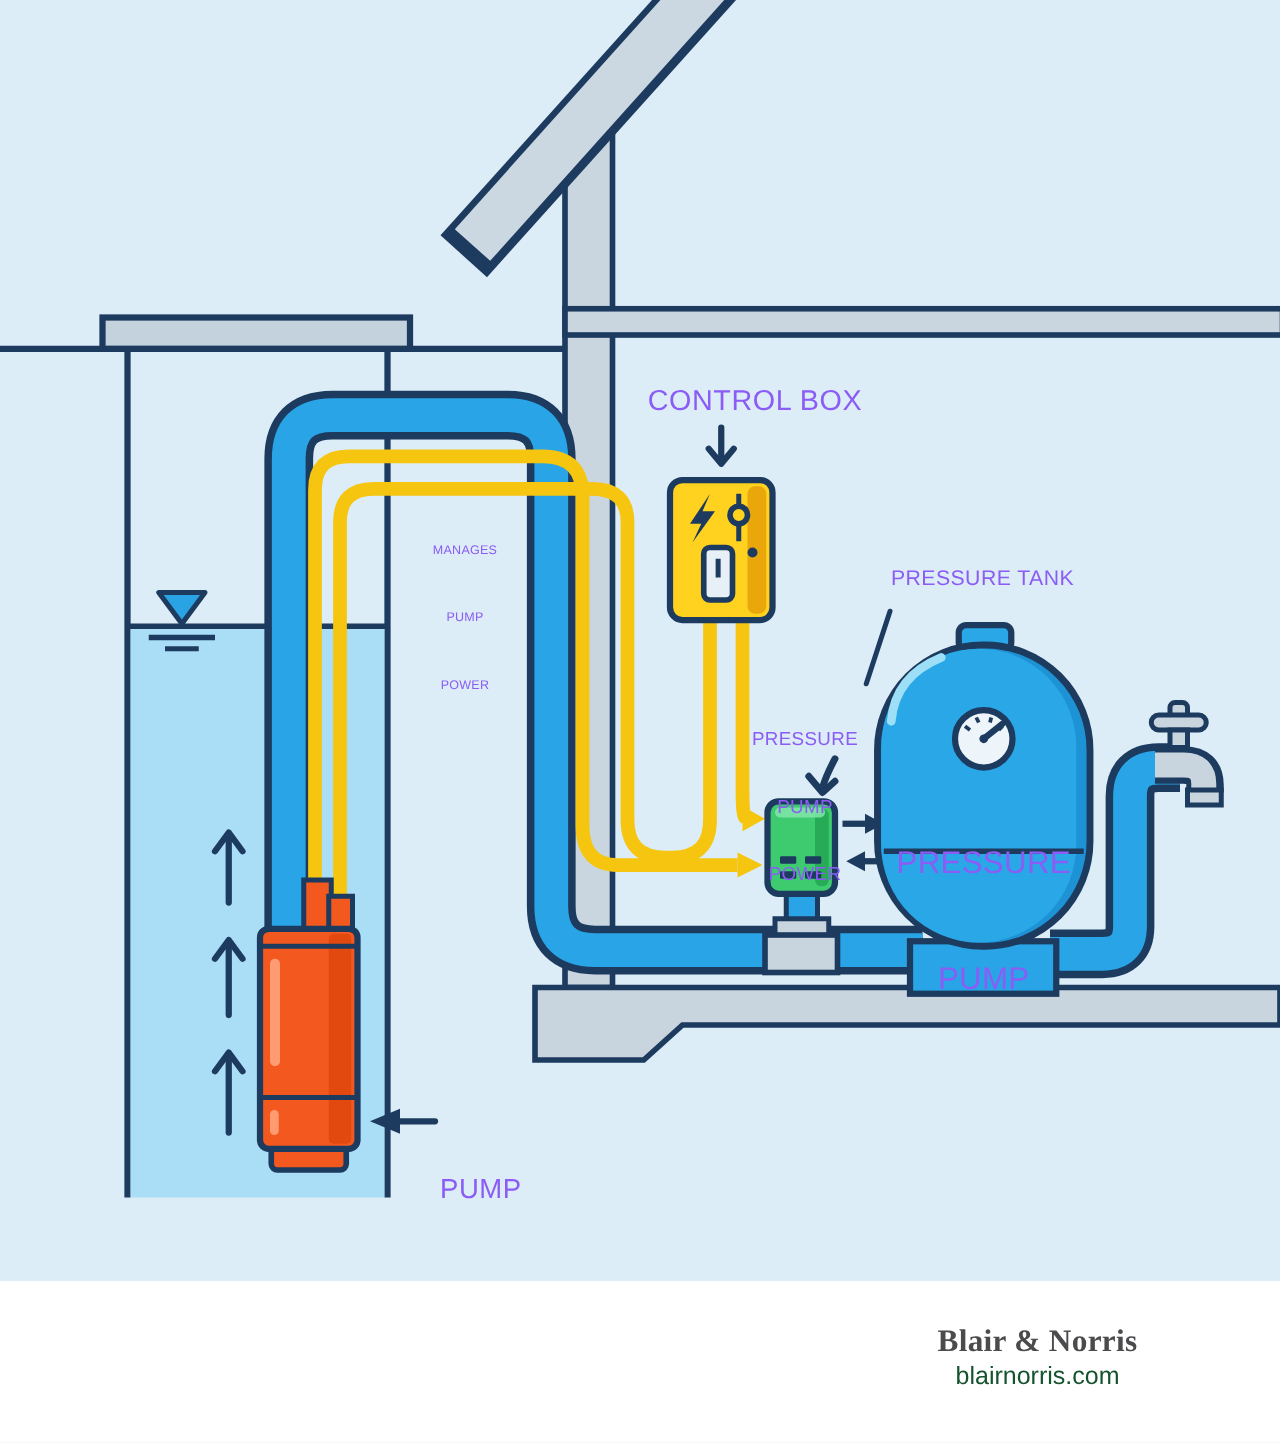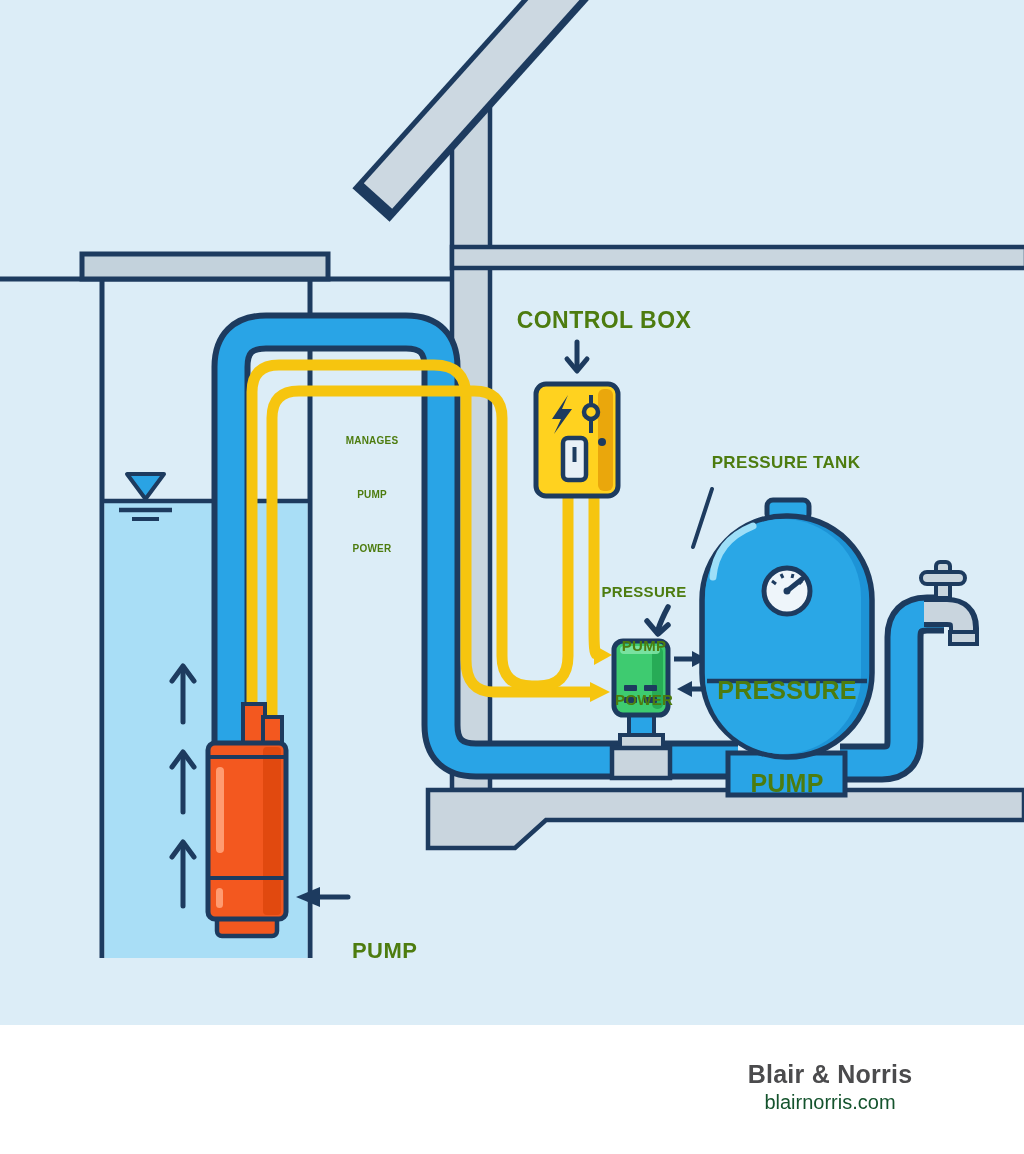--- a/index.html
+++ b/index.html
@@ -4,33 +4,33 @@
 <style>
   html,body{margin:0;padding:0;}
   body{
     width:1024px;height:1154px;position:relative;background:#ffffff;
     font-family:"Liberation Sans", sans-serif;
     -webkit-font-smoothing:antialiased;
   }
   #stage{position:absolute;left:0;top:0;width:1024px;height:1154px;overflow:hidden;}
   #scene-svg{position:absolute;left:0;top:0;}
   .lbl{
-    position:absolute;color:#4d7c0f;font-weight:bold;letter-spacing:.02em;
+    position:absolute;color:#8b5cf6;font-weight:normal;letter-spacing:.02em;
     text-align:center;line-height:1.18;white-space:pre;
   }
   .lbl-control{left:504px;top:307px;width:200px;font-size:23px;}
   .lbl-manages{left:302px;top:396px;width:140px;font-size:10px;line-height:18px;}
   .lbl-tank-title{left:656px;top:453px;width:260px;font-size:17px;}
   .lbl-controls{left:582px;top:547px;width:124px;font-size:15px;line-height:18px;}
   .lbl-tank-body{left:705px;top:613px;width:164px;font-size:25px;line-height:31px;letter-spacing:.01em;}
   .lbl-submersible{left:352px;top:883px;width:230px;font-size:22px;line-height:27px;text-align:left;}
   .footer{
     position:absolute;left:680px;top:1060px;width:300px;text-align:center;
   }
-  .footer .company{font-size:25px;font-weight:bold;color:#4b4b4d;letter-spacing:.01em;}
+  .footer .company{font-size:25px;font-weight:bold;color:#4b4b4d;letter-spacing:.01em;font-family:Liberation Serif, serif;}
   .footer .site{font-size:20px;color:#14532d;margin-top:2px;}
 </style>
 </head>
 <body>
 
 <div id="stage">
 <svg id="scene-svg" width="1024" height="1154" viewBox="0 0 1024 1154">
 
   <rect x="0" y="0" width="1024" height="1025" fill="#dcedf7"></rect>
   <rect x="0" y="1025" width="1024" height="129" fill="#ffffff"></rect>

